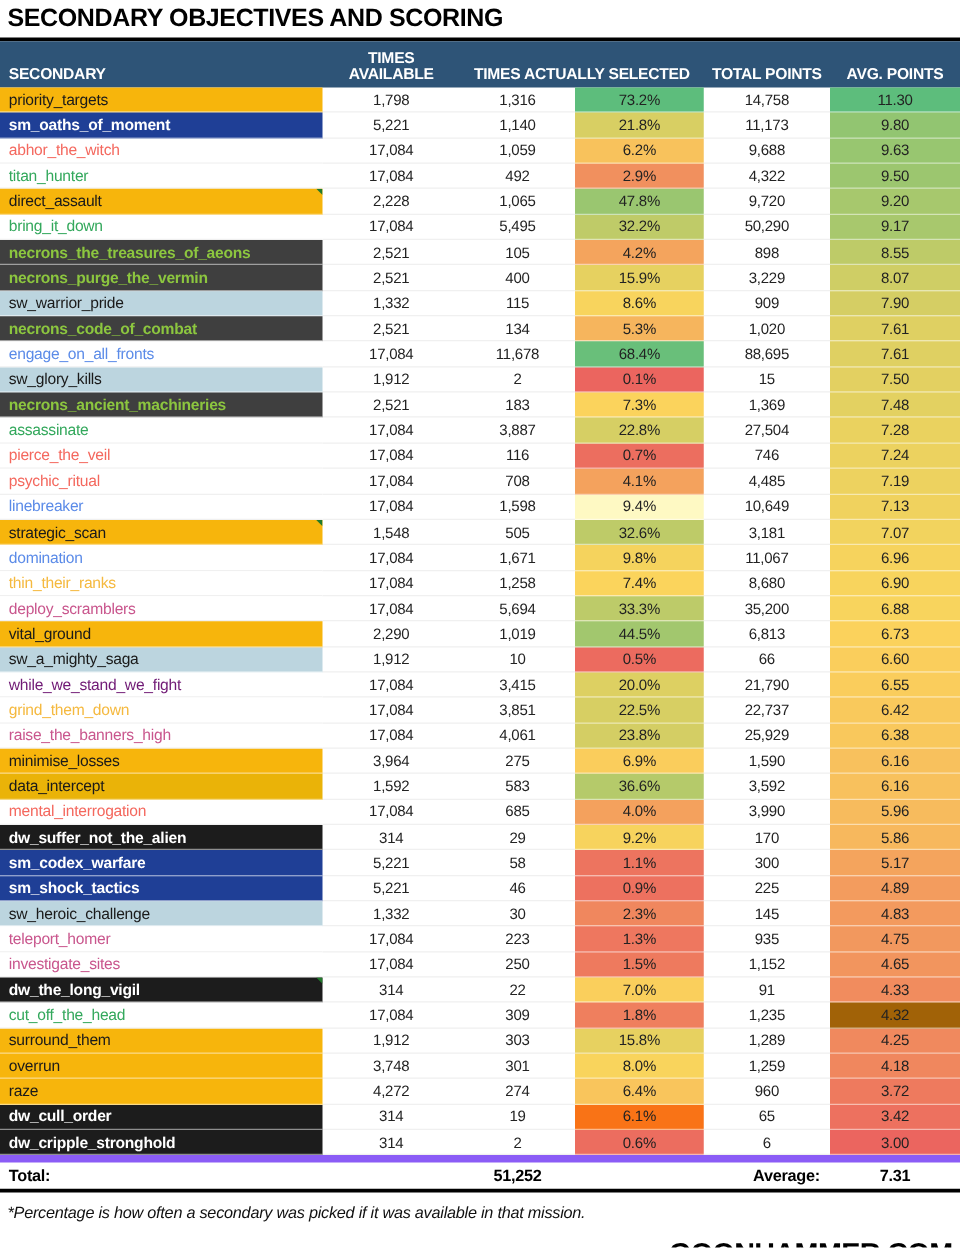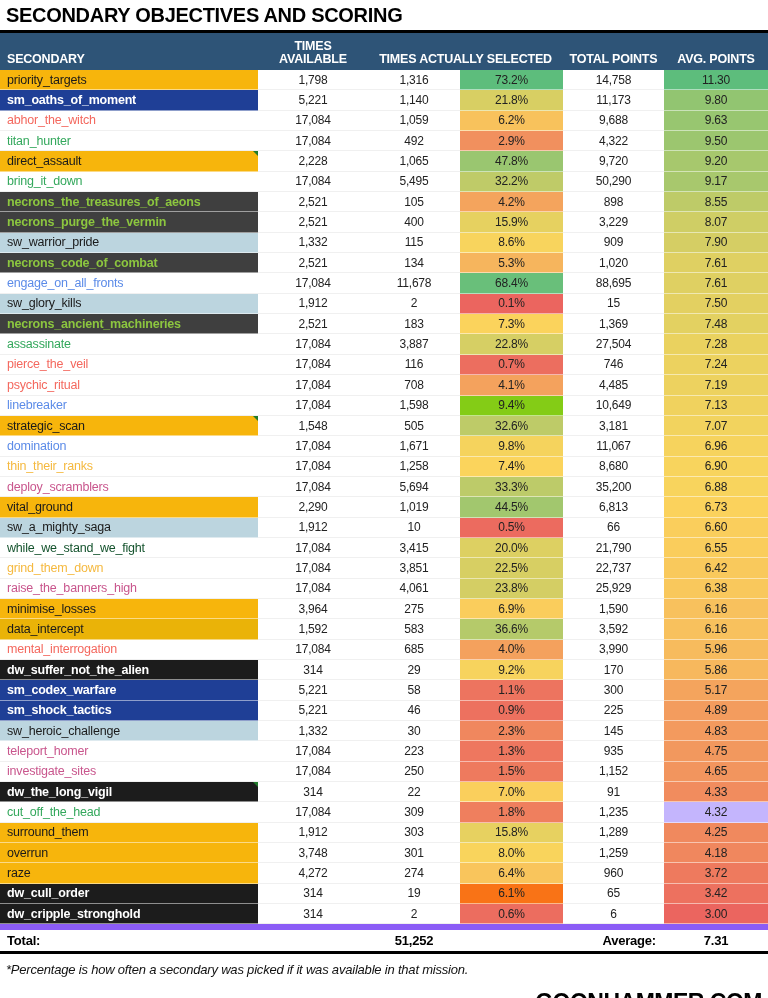--- a/index.html
+++ b/index.html
@@ -186,21 +186,21 @@
           <div class="cell c-avail num sep-gray">17,084</div>
           <div class="cell c-count num sep-gray">708</div>
           <div class="cell c-pct num sep-light" style="background: rgb(244, 162, 93);">4.1%</div>
           <div class="cell c-total num sep-gray">4,485</div>
           <div class="cell c-avg num sep-light" style="background: rgb(237, 210, 95);">7.19</div>
         </div>
         <div class="trow">
           <div class="cell c-name sep-gray" style="background: rgb(255, 255, 255); color: rgb(91, 139, 232);">linebreaker</div>
           <div class="cell c-avail num sep-gray">17,084</div>
           <div class="cell c-count num sep-gray">1,598</div>
-          <div class="cell c-pct num sep-light" style="background: #84cc16;">9.4%</div>
+          <div class="cell c-pct num sep-light" style="background: #fef9c3;">9.4%</div>
           <div class="cell c-total num sep-gray">10,649</div>
           <div class="cell c-avg num sep-light" style="background: rgb(240, 210, 94);">7.13</div>
         </div>
         <div class="trow">
           <div class="cell c-name sep-light" style="background: rgb(247, 181, 12); color: rgb(26, 26, 26);">strategic_scan<span class="marker" style="border-top-color: rgb(33, 122, 43);"></span></div>
           <div class="cell c-avail num sep-gray">1,548</div>
           <div class="cell c-count num sep-gray">505</div>
           <div class="cell c-pct num sep-light" style="background: rgb(190, 203, 104);">32.6%</div>
           <div class="cell c-total num sep-gray">3,181</div>
           <div class="cell c-avg num sep-light" style="background: rgb(242, 211, 94);">7.07</div>
@@ -239,21 +239,21 @@
         </div>
         <div class="trow">
           <div class="cell c-name sep-light" style="background: rgb(188, 213, 223); color: rgb(26, 26, 26);">sw_a_mighty_saga</div>
           <div class="cell c-avail num sep-gray">1,912</div>
           <div class="cell c-count num sep-gray">10</div>
           <div class="cell c-pct num sep-light" style="background: rgb(236, 107, 95);">0.5%</div>
           <div class="cell c-total num sep-gray">66</div>
           <div class="cell c-avg num sep-light" style="background: rgb(250, 206, 92);">6.60</div>
         </div>
         <div class="trow">
-          <div class="cell c-name sep-gray" style="background: rgb(255, 255, 255); color: #14532d;">while_we_stand_we_fight</div>
+          <div class="cell c-name sep-gray" style="background: rgb(255, 255, 255); color: #701a75;">while_we_stand_we_fight</div>
           <div class="cell c-avail num sep-gray">17,084</div>
           <div class="cell c-count num sep-gray">3,415</div>
           <div class="cell c-pct num sep-light" style="background: rgb(221, 208, 98);">20.0%</div>
           <div class="cell c-total num sep-gray">21,790</div>
           <div class="cell c-avg num sep-light" style="background: rgb(250, 205, 92);">6.55</div>
         </div>
         <div class="trow">
           <div class="cell c-name sep-gray" style="background: rgb(255, 255, 255); color: rgb(245, 185, 63);">grind_them_down</div>
           <div class="cell c-avail num sep-gray">17,084</div>
           <div class="cell c-count num sep-gray">3,851</div>
@@ -348,21 +348,21 @@
           <div class="cell c-pct num sep-light" style="background: rgb(250, 207, 92);">7.0%</div>
           <div class="cell c-total num sep-gray">91</div>
           <div class="cell c-avg num sep-light" style="background: rgb(241, 140, 94);">4.33</div>
         </div>
         <div class="trow">
           <div class="cell c-name sep-gray" style="background: rgb(255, 255, 255); color: rgb(51, 168, 92);">cut_off_the_head</div>
           <div class="cell c-avail num sep-gray">17,084</div>
           <div class="cell c-count num sep-gray">309</div>
           <div class="cell c-pct num sep-light" style="background: rgb(239, 127, 94);">1.8%</div>
           <div class="cell c-total num sep-gray">1,235</div>
-          <div class="cell c-avg num sep-light" style="background: #c4b5fd;">4.32</div>
+          <div class="cell c-avg num sep-light" style="background: #a16207;">4.32</div>
         </div>
         <div class="trow">
           <div class="cell c-name sep-light" style="background: rgb(247, 181, 12); color: rgb(26, 26, 26);">surround_them</div>
           <div class="cell c-avail num sep-gray">1,912</div>
           <div class="cell c-count num sep-gray">303</div>
           <div class="cell c-pct num sep-light" style="background: rgb(231, 209, 96);">15.8%</div>
           <div class="cell c-total num sep-gray">1,289</div>
           <div class="cell c-avg num sep-light" style="background: rgb(240, 137, 94);">4.25</div>
         </div>
         <div class="trow">

